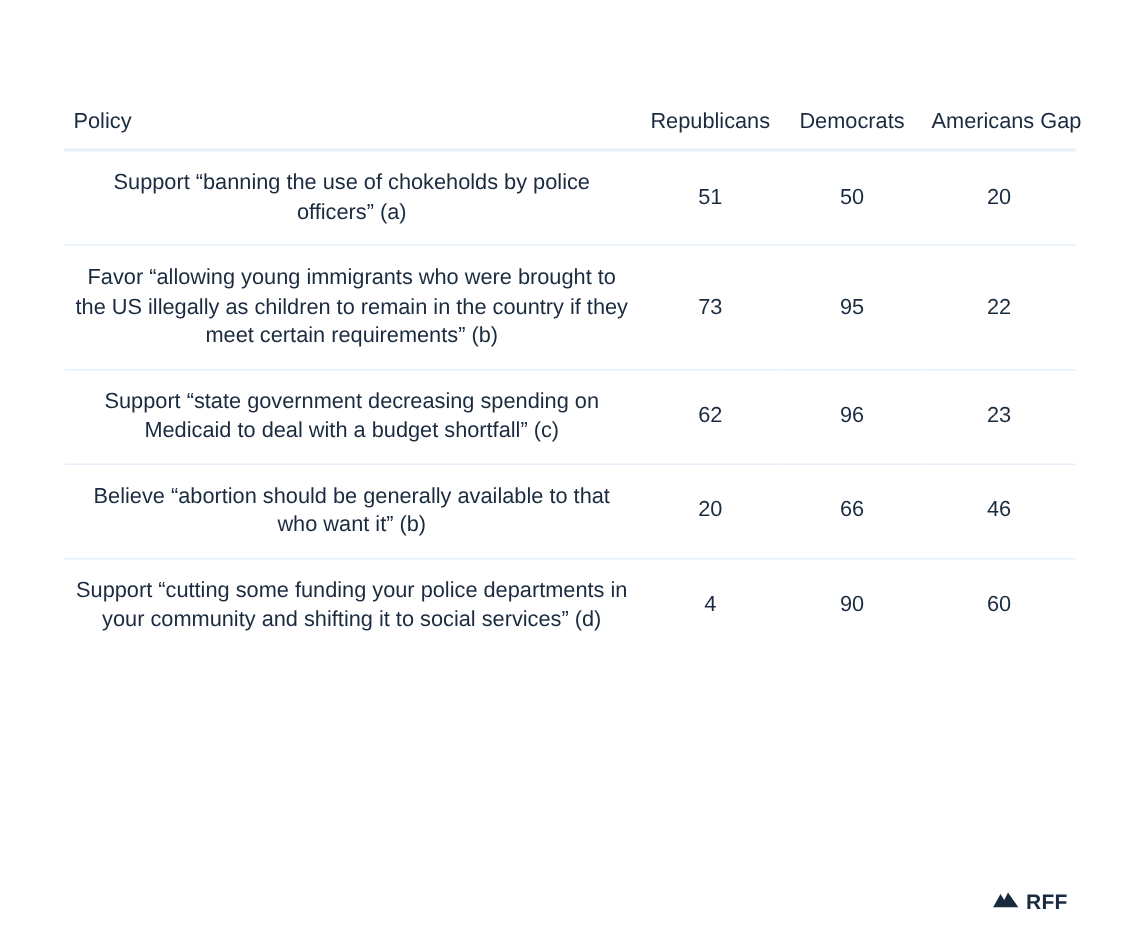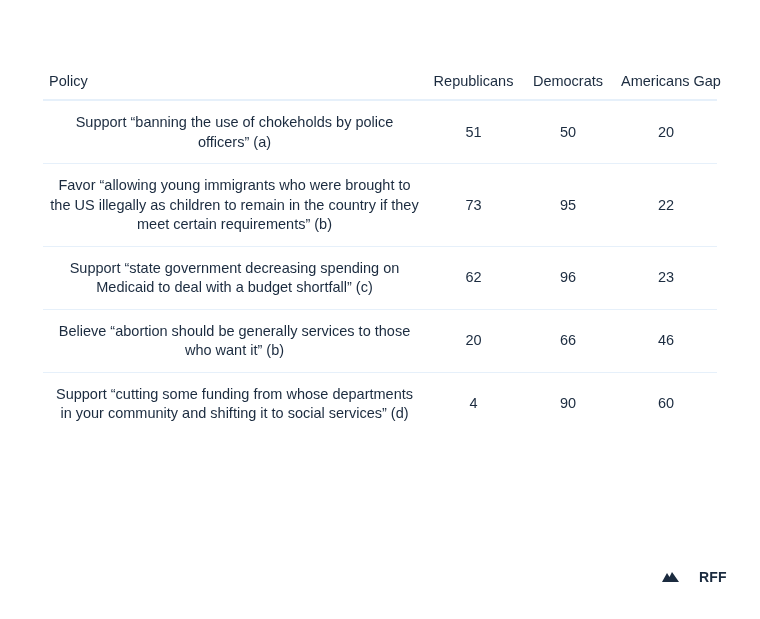--- a/index.html
+++ b/index.html
@@ -49,24 +49,24 @@
       padding: 12px 6px 11px 6px;
       vertical-align: middle;
       border-bottom: 1.5px solid #e6f0fa;
     }
     tr:last-child td { border-bottom: none; }
     td.policy { text-align: center; }
     td.num { text-align: center; }
     .logo {
       position: absolute;
       left: 662px;
-      top: 568px;
+      top: 592px;
       display: flex;
       align-items: center;
-      gap: 20px;
+      gap: 5px;
       color: #1b2b3f;
     }
     .logo-text {
       font-weight: bold;
       font-size: 14px;
       letter-spacing: 0.2px;
     }
   </style>
 </head>
 <body>
@@ -100,27 +100,27 @@
         <td class="num">95</td>
         <td class="num">22</td>
       </tr>
       <tr>
         <td class="policy">Support “state government decreasing spending on Medicaid to deal with a budget shortfall” (c)</td>
         <td class="num">62</td>
         <td class="num">96</td>
         <td class="num">23</td>
       </tr>
       <tr>
-        <td class="policy">Believe “abortion should be generally services to those who want it” (b)</td>
+        <td class="policy">Believe “abortion should be generally available to that who want it” (b)</td>
         <td class="num">20</td>
         <td class="num">66</td>
         <td class="num">46</td>
       </tr>
       <tr>
-        <td class="policy">Support “cutting some funding from whose departments in your community and shifting it to social services” (d)</td>
+        <td class="policy">Support “cutting some funding your police departments in your community and shifting it to social services” (d)</td>
         <td class="num">4</td>
         <td class="num">90</td>
         <td class="num">60</td>
       </tr>
     </tbody>
   </table>
 </div>
 
 <div class="logo">
   <span>

